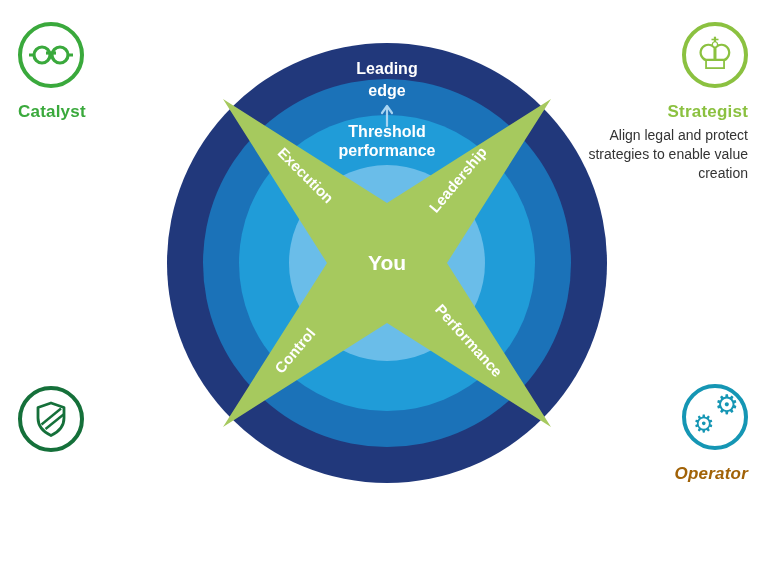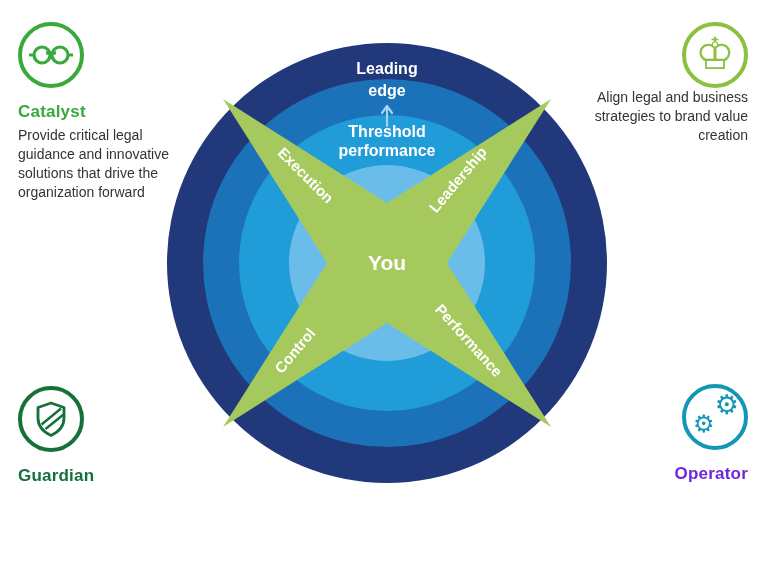--- a/index.html
+++ b/index.html
@@ -19,21 +19,21 @@
   }
   .corner.tr .icon-ring,.corner.br .icon-ring{margin-left:auto;}
   .ring-catalyst{border-color:#3aa93c;}
   .ring-strategist{border-color:#8bc140;}
   .ring-guardian{border-color:#15703a;}
   .ring-operator{border-color:#1596b4;}
   .q-title{font-size:17px;font-weight:bold;margin:14px 0 4px 0;letter-spacing:.2px;}
   .t-catalyst{color:#3aa93c;}
   .t-strategist{color:#8bc140;}
   .t-guardian{color:#15703a;}
-  .t-operator{color:#6d28d9;}
+  .t-operator{color:#a16207;font-style:italic;}
   .q-desc{font-size:14px;line-height:19px;color:#333333;margin:0;}
   
   .glyph{font-family:"DejaVu Sans",sans-serif;line-height:1;display:block;}
   .king-glyph{font-size:44px;color:#8bc140;margin-top:-2px;}
   .gear{position:absolute;color:#1596b4;}
   .gear-a{font-size:27px;right:5px;top:3px;}
   .gear-b{font-size:24px;left:7px;top:24px;}
   
   .diagram{position:absolute;left:157px;top:33px;}
   .diagram text{
@@ -53,39 +53,38 @@
     <div class="icon-ring ring-catalyst">
       <svg width="46" height="34" viewBox="0 0 46 34">
         <line x1="1" y1="17" x2="7" y2="17" stroke="#3aa93c" stroke-width="3"></line>
         <line x1="39" y1="17" x2="45" y2="17" stroke="#3aa93c" stroke-width="3"></line>
         <line x1="18" y1="15" x2="28" y2="15" stroke="#3aa93c" stroke-width="3.2"></line>
         <circle cx="14" cy="17" r="8" fill="none" stroke="#3aa93c" stroke-width="3.2"></circle>
         <circle cx="32" cy="17" r="8" fill="none" stroke="#3aa93c" stroke-width="3.2"></circle>
       </svg>
     </div>
     <h2 class="q-title t-catalyst">Catalyst</h2>
-    <p class="q-desc">Provide critical legal guidance and innovative solutions that drive the organization forward</p>
   </section>
 
   <section class="corner tr">
     <div class="icon-ring ring-strategist">
       <span class="glyph king-glyph">♔</span>
     </div>
-    <p class="q-desc">Align legal and business strategies to brand value creation</p>
+    <h2 class="q-title t-strategist">Strategist</h2>
+    <p class="q-desc">Align legal and protect strategies to enable value creation</p>
   </section>
 
   <section class="corner bl">
     <div class="icon-ring ring-guardian">
       <svg width="40" height="40" viewBox="0 0 40 40">
         <path d="M20 4 L33 8.5 V19 C33 28.5 26.5 33.5 20 36.5 C13.5 33.5 7 28.5 7 19 V8.5 Z" fill="none" stroke="#15703a" stroke-width="2.8" stroke-linejoin="round"></path>
         <line x1="10.5" y1="25.5" x2="30" y2="9.5" stroke="#15703a" stroke-width="2.4"></line>
         <line x1="14.5" y1="30" x2="32.5" y2="15.5" stroke="#15703a" stroke-width="2.4"></line>
       </svg>
     </div>
-    <h2 class="q-title t-guardian">Guardian</h2>
   </section>
 
   <section class="corner br">
     <div class="icon-ring ring-operator">
       <span class="glyph gear gear-a">⚙</span>
       <span class="glyph gear gear-b">⚙</span>
     </div>
     <h2 class="q-title t-operator">Operator</h2>
   </section>
 

